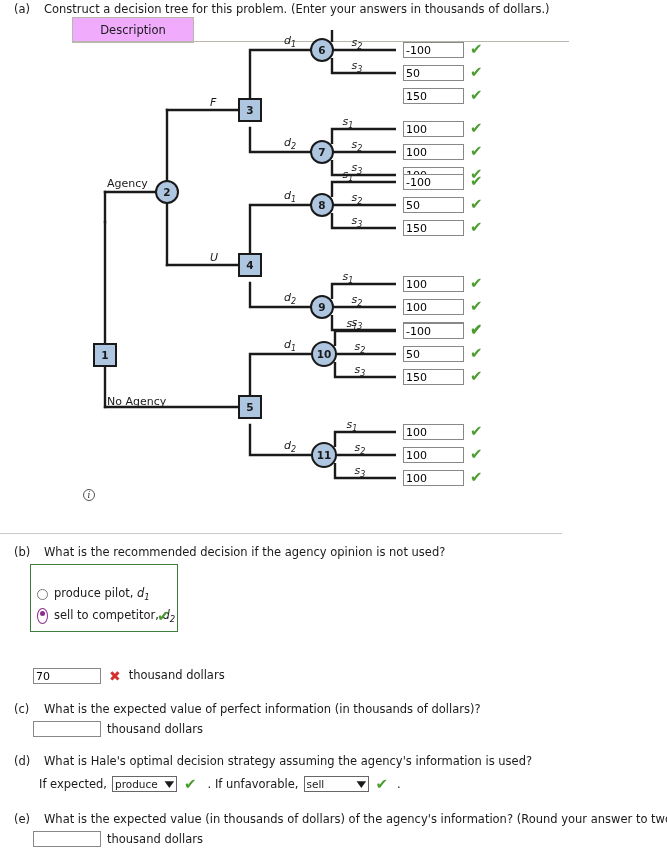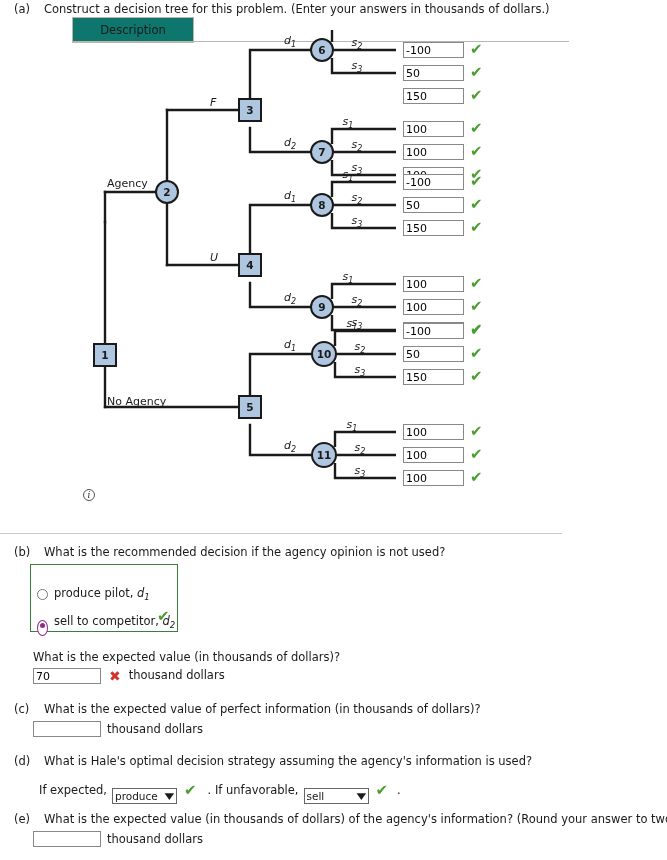--- a/index.html
+++ b/index.html
@@ -20,21 +20,21 @@
   .qtext { white-space: nowrap; text-align: right; }
 
   
   .tabs { position: absolute; left: 72px; top: 17px; display: flex; align-items: flex-end; }
   .tab {
     border: 1px solid #b9b6ae;
     padding: 5px 0 5px 0;
     width: 122px;
     text-align: center;
     font-size: 11.5px;
-    background: #0f766e;
+    background: #f0abfc;
     border-bottom: 1px solid #b9b6ae;
     position: relative;
   }
   .tab.active {
     background: #ffffff;
     border-bottom: 1px solid #ffffff;
     z-index: 3;
   }
   .tabline {
     position: absolute; left: 72px; top: 41px;
@@ -116,21 +116,20 @@
   }
   .xmark { color: #d32f2f; font-size: 14px; font-weight: bold; }
 
   
   .sel {
     display: inline-block; vertical-align: middle;
     height: 16px; border: 1px solid #666; background: #fff;
     font-size: 10.5px; line-height: 14px;
     padding: 0 2px; position: relative;
     font-family: "DejaVu Sans", "Liberation Sans", sans-serif;
-    margin-top: 12px;
   }
   .sel .arw { display: inline-block; font-size: 9px; transform: scaleX(1.4); }
 </style>
 </head>
 <body>
 
 <div class="page">
 
   <div class="qrow" style="left:14px; top:2px;">
     <span class="qlabel">(a)</span>
@@ -343,21 +342,20 @@
       <span class="rad"></span>
       <span class="rlabel"><span>produce pilot, </span><span class="ital">d</span><span class="sub ital">1</span></span>
     </div>
     <div class="radioline">
       <span class="rad sel"></span>
       <span class="rlabel"><span>sell to competitor, </span><span class="ital">d</span><span class="sub ital">2</span></span>
     </div>
     <span class="ck" style="left:126px; top:44px;">✔</span>
   </div>
 
-  <div style="position:absolute; left:33px; top:650px;">What is the expected value (in thousands of dollars)?</div>
   <div style="position:absolute; left:33px; top:668px; display:flex; align-items:flex-start; gap:8px;">
     <input class="tinput" value="70" style="">
     <span class="xmark">✖</span>
     <span>thousand dollars</span>
   </div>
 
   <div class="qrow" style="left:14px; top:702px;">
     <span class="qlabel">(c)</span>
     <span class="qtext">What is the expected value of perfect information (in thousands of dollars)?</span>
   </div>

